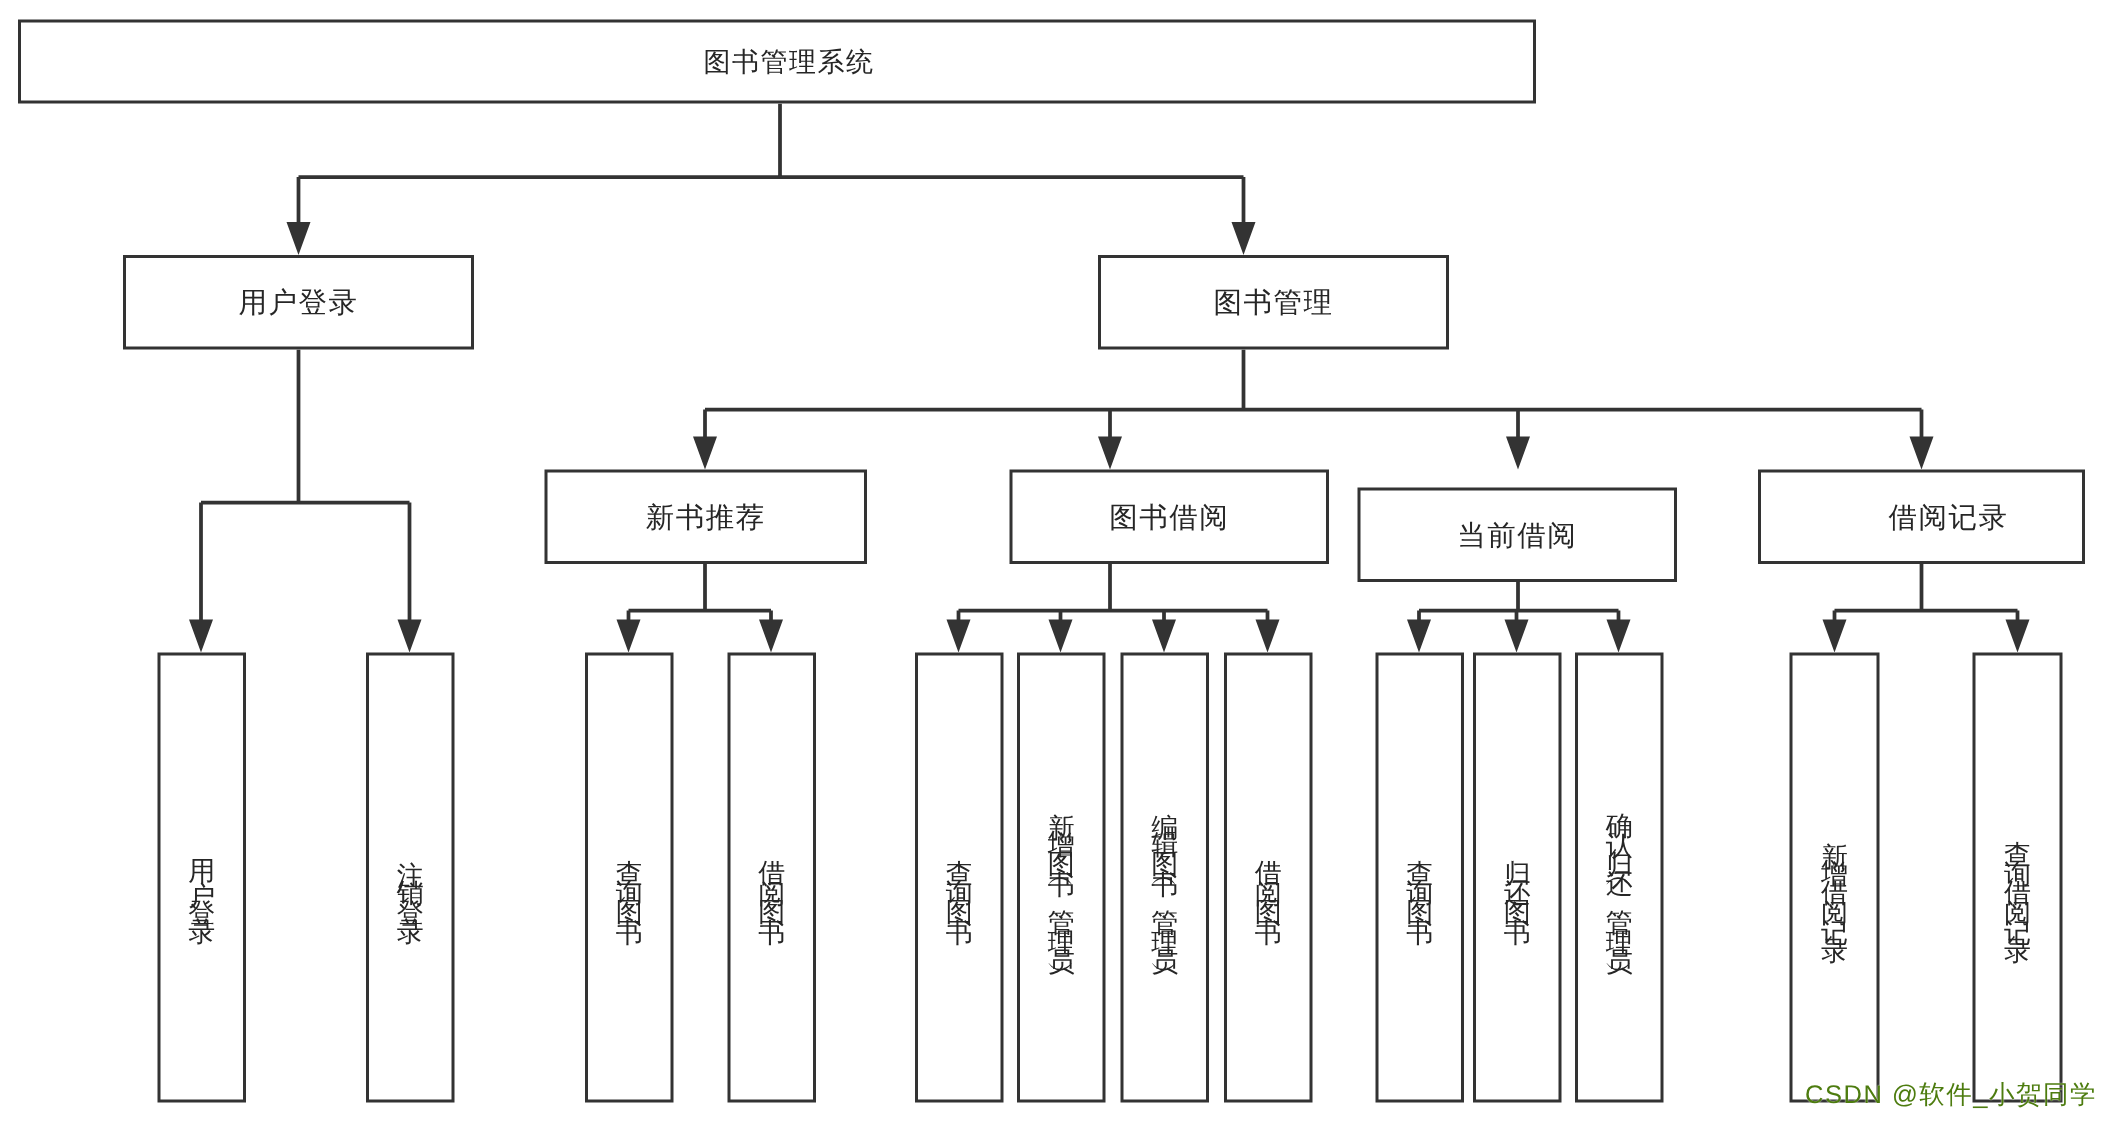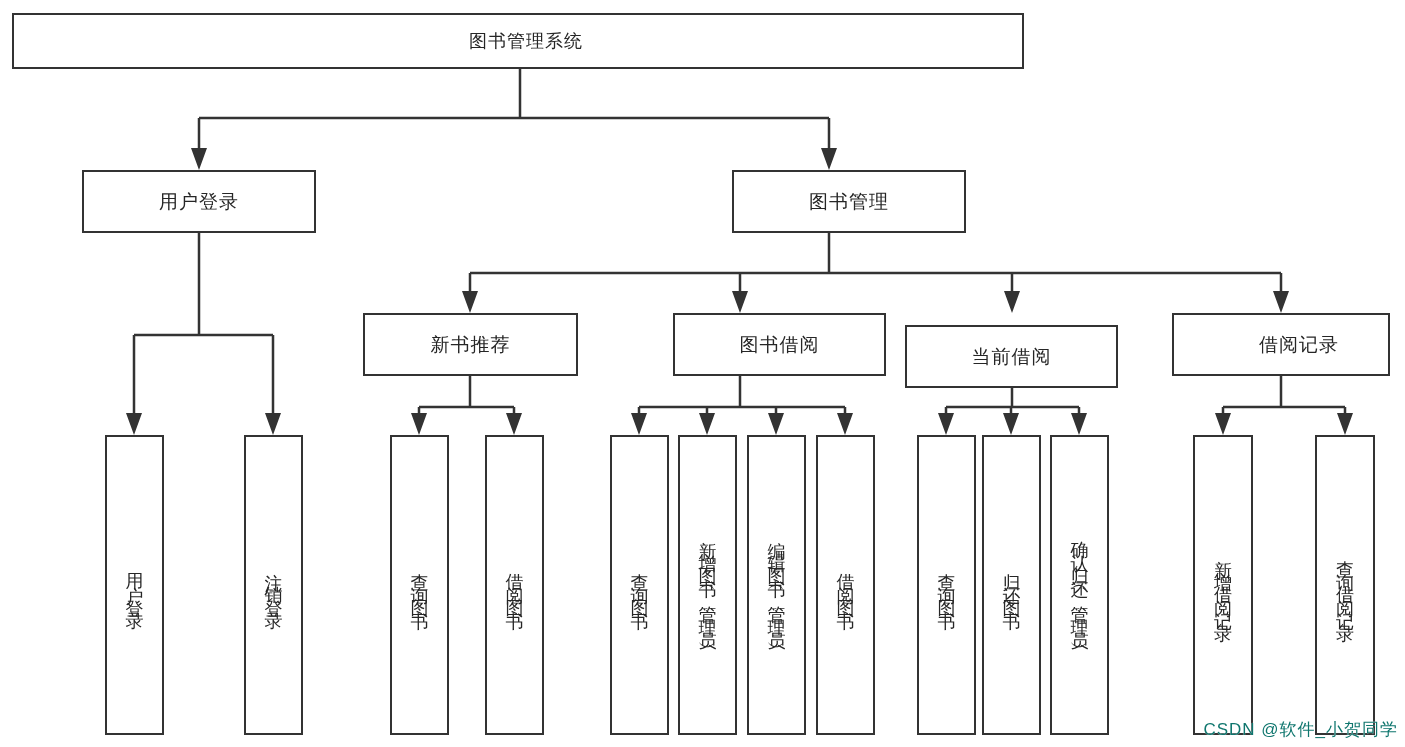--- a/index.html
+++ b/index.html
@@ -51,21 +51,21 @@
     text-orientation: mixed;
     letter-spacing: 13px;
     line-height: 1;
     white-space: nowrap;
   }
   .watermark {
     position: absolute;
     right: 7px;
     bottom: 6px;
     font-size: 17px;
-    color: #0f766e;
+    color: #4d7c0f;
     letter-spacing: 1px;
     white-space: nowrap;
     text-shadow: 0 0 1px #ffffff;
   }
 </style>
 </head>
 <body>
 
 <div class="stage">
 

